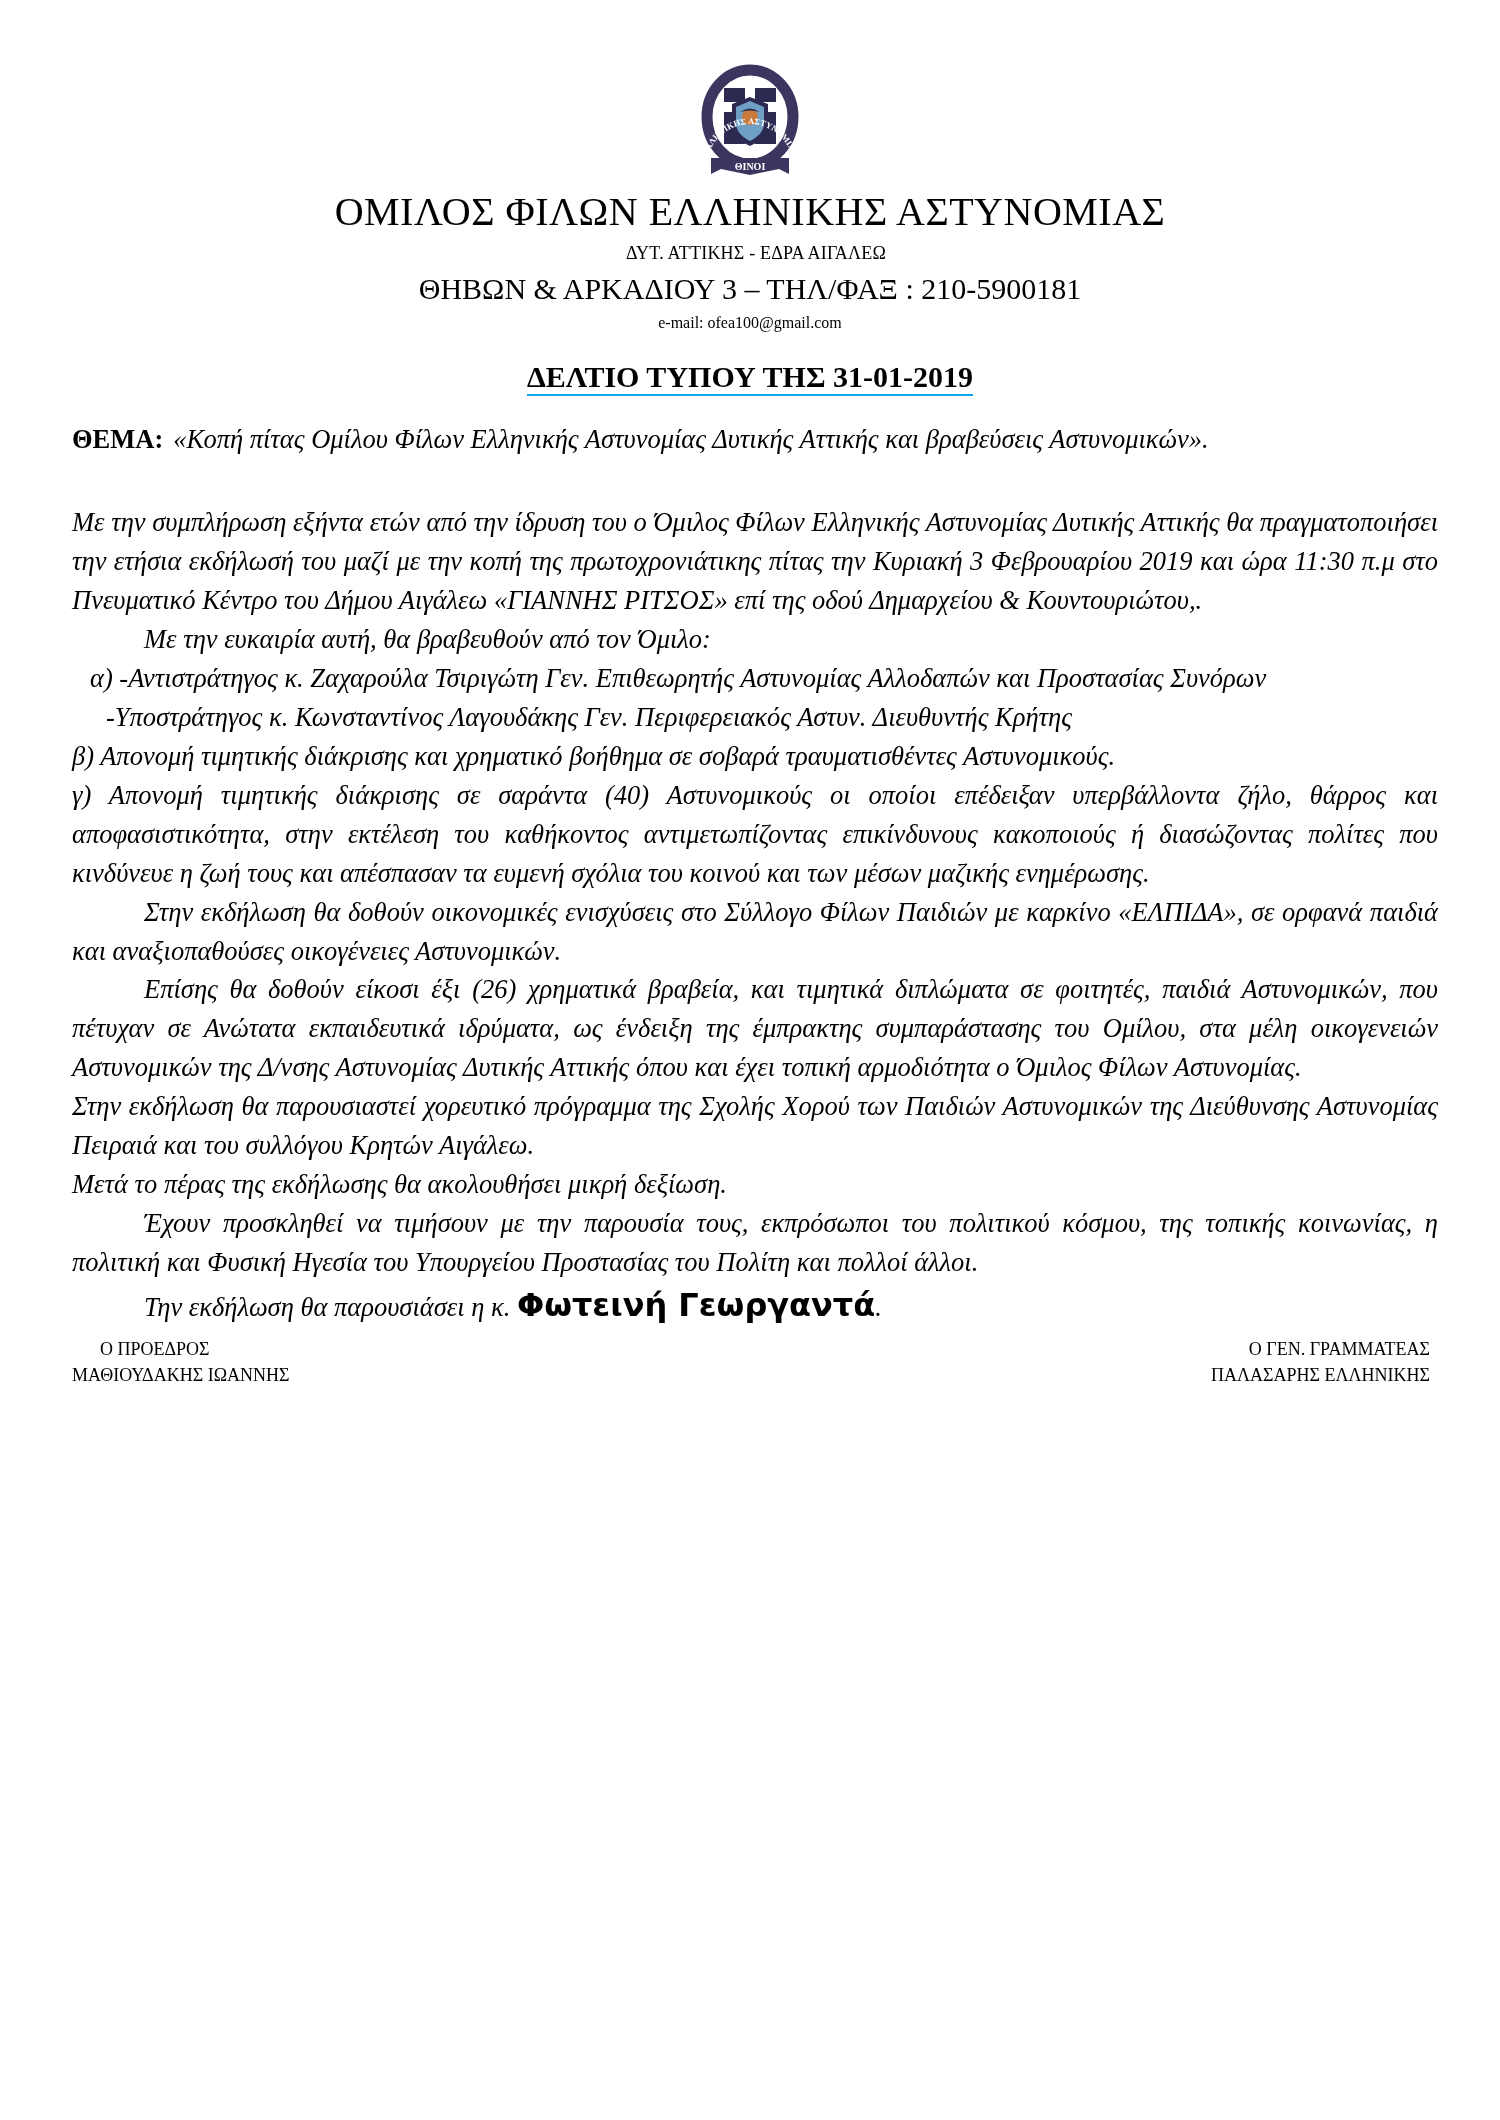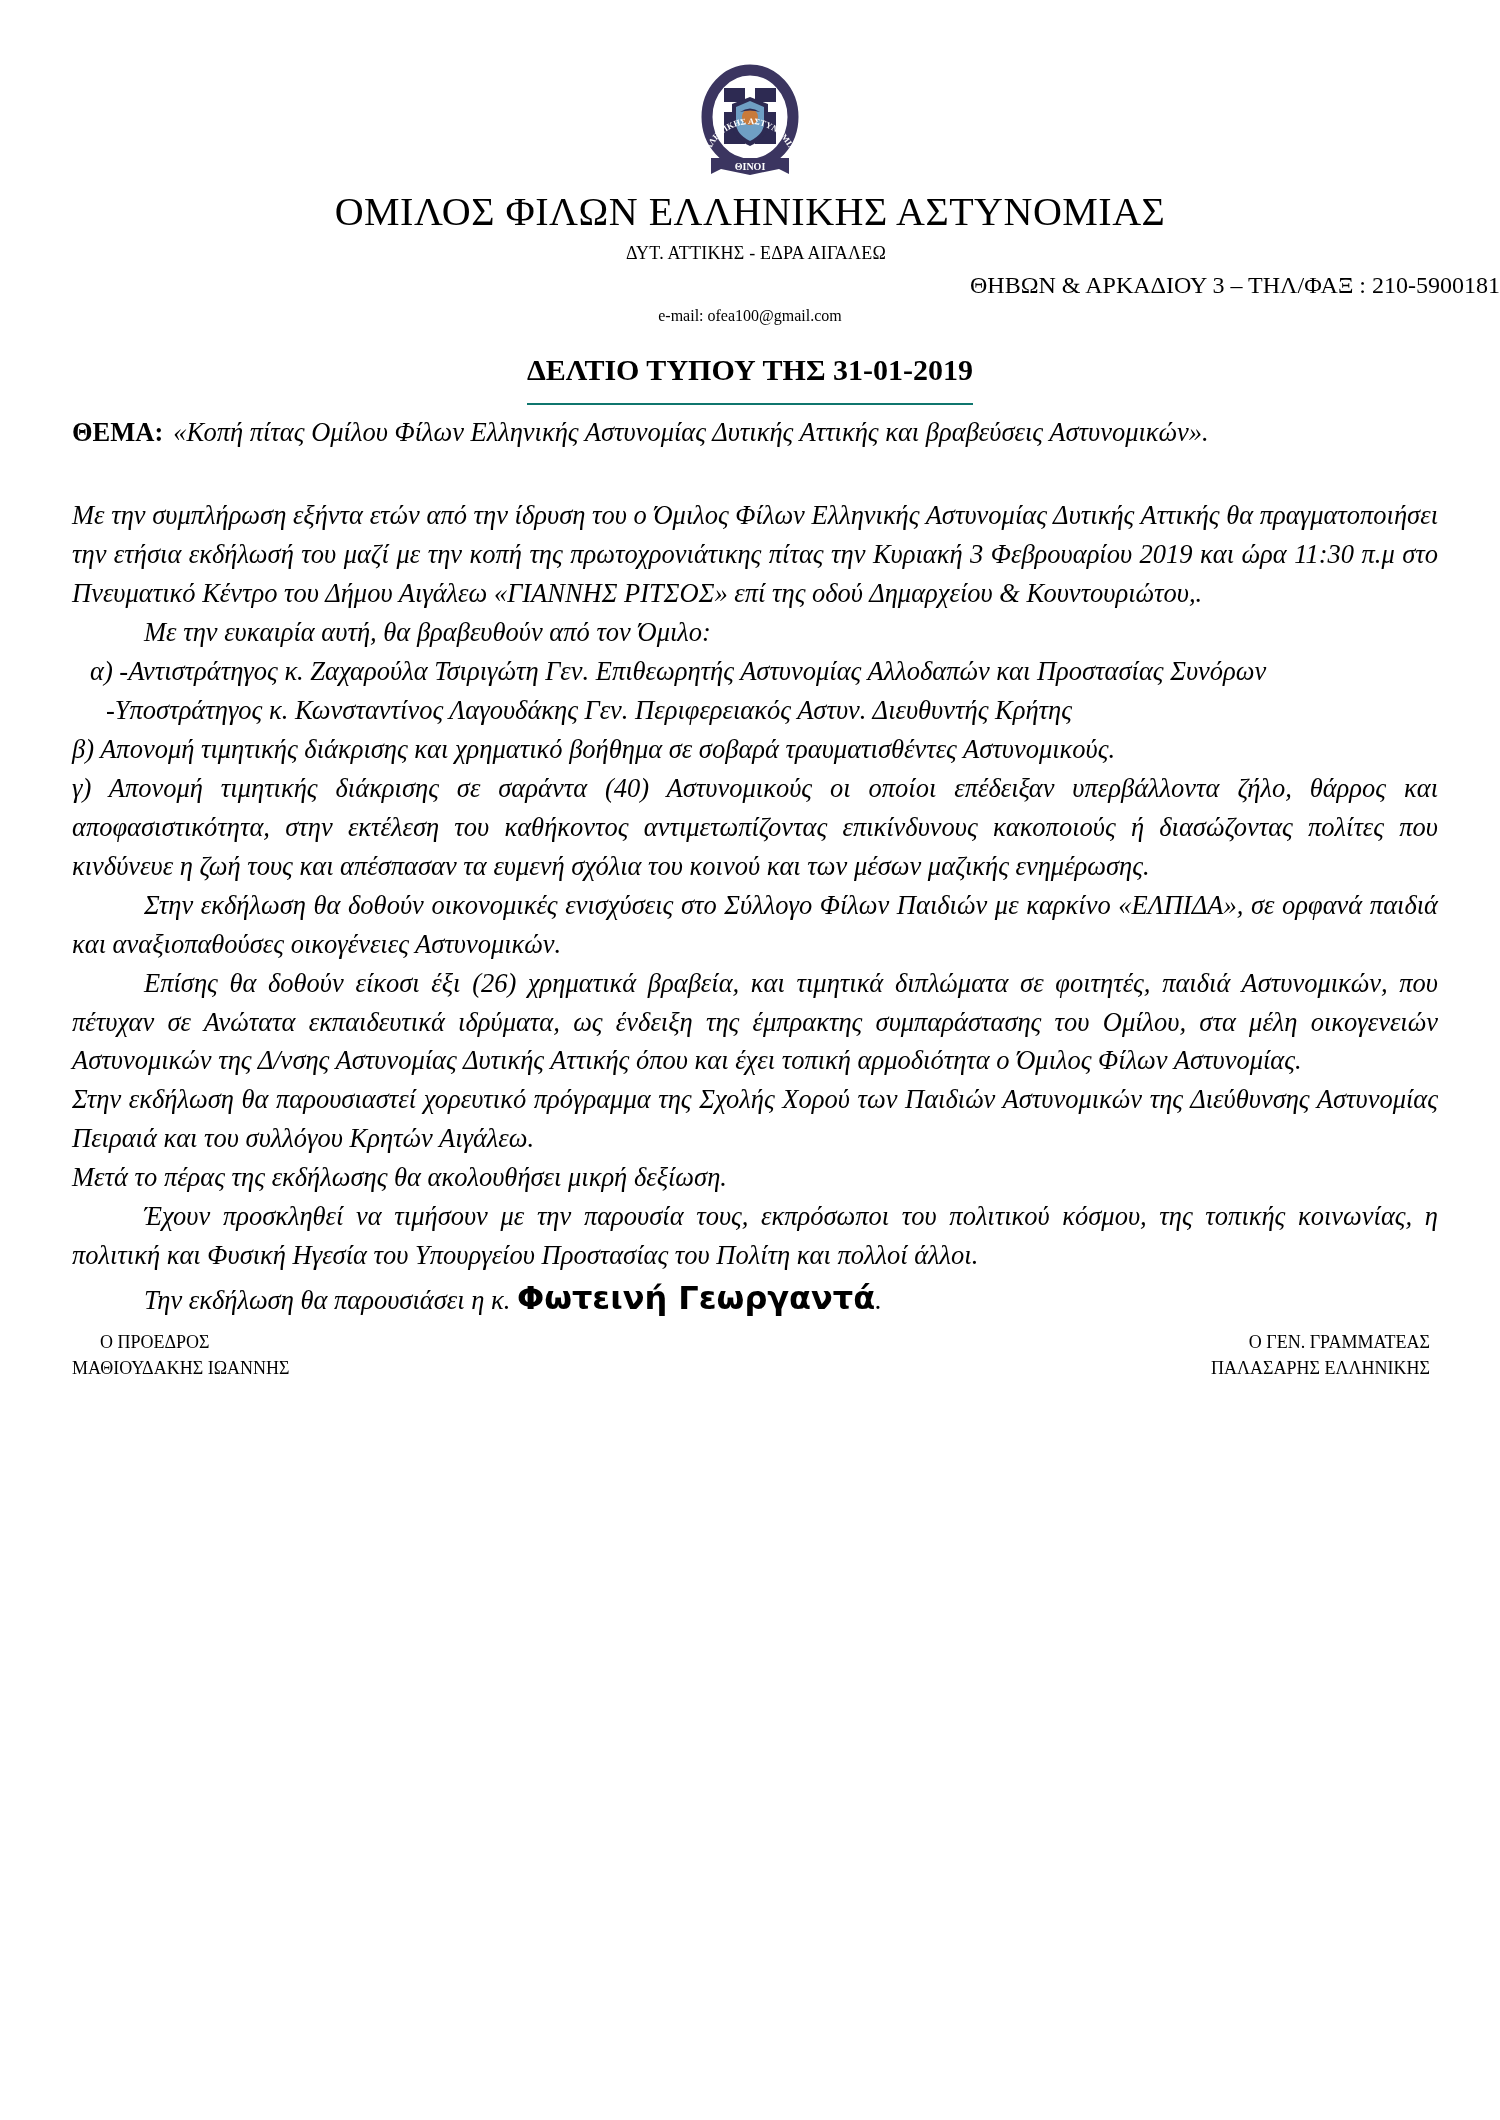--- a/index.html
+++ b/index.html
@@ -43,43 +43,43 @@
   }
   .org-sub {
     text-align: center;
     font-size: 18px;
     margin-top: 9px;
     line-height: 1.15;
     letter-spacing: 0.2px;
     padding-left: 12px;
   }
   .org-line {
-    text-align: right;
-    font-size: 24px;
+    text-align: center;
+    font-size: 30px;
     margin-top: 8px;
     line-height: 1.15;
   }
   .org-email {
     text-align: center;
     font-size: 16px;
     margin-top: 8px;
     line-height: 1.15;
   }
 
   
   .doc-title {
     text-align: center;
     font-size: 30px;
     font-weight: bold;
     margin-top: 27px;
     line-height: 1.15;
   }
   .doc-title span {
-    border-bottom: 2px solid #0f766e;
-    padding-bottom: 17px;
+    border-bottom: 2px solid #0ea5e9;
+    padding-bottom: 1px;
   }
 
   
   .body-area {
     padding: 0 62px 0 72px;
     margin-top: 26px;
   }
   p.para {
     font-style: italic;
     font-size: 26.5px;

